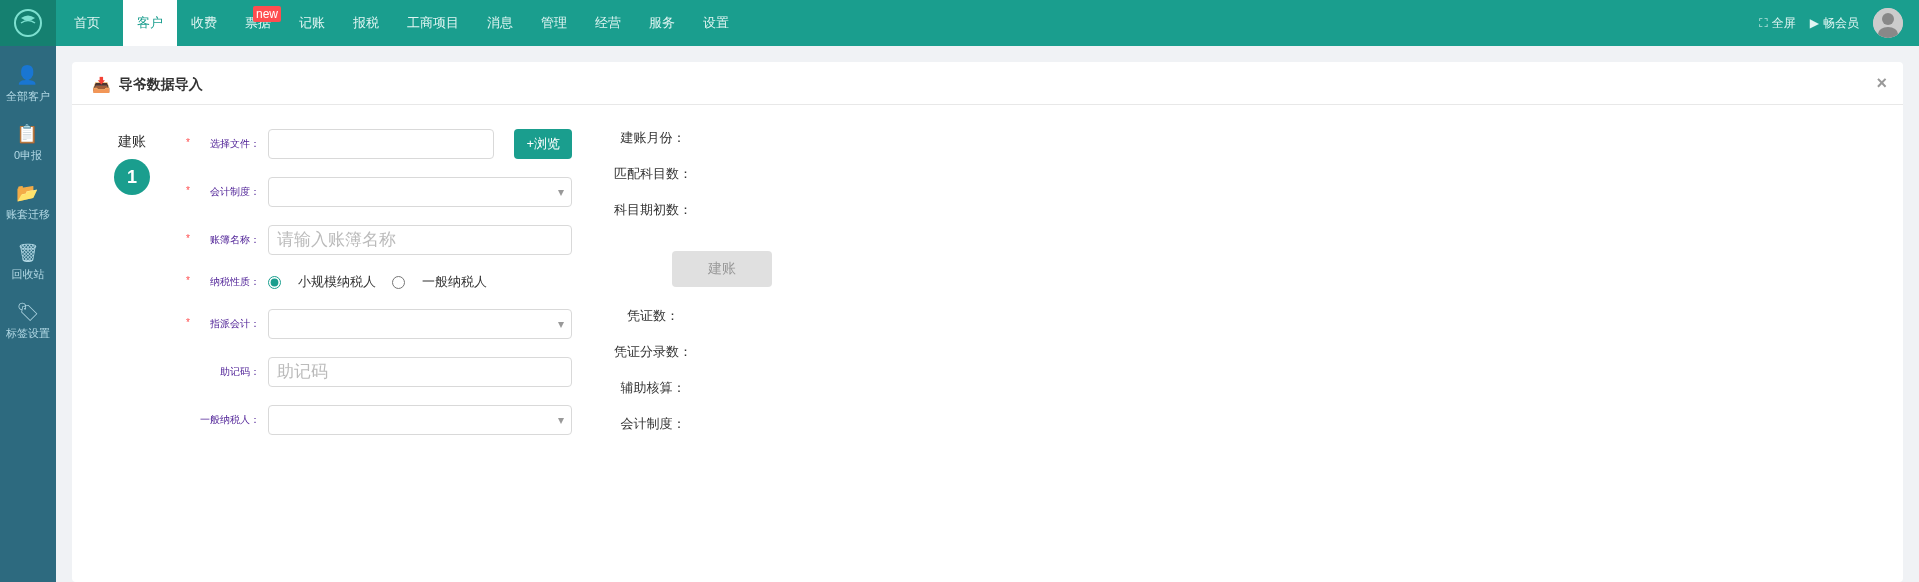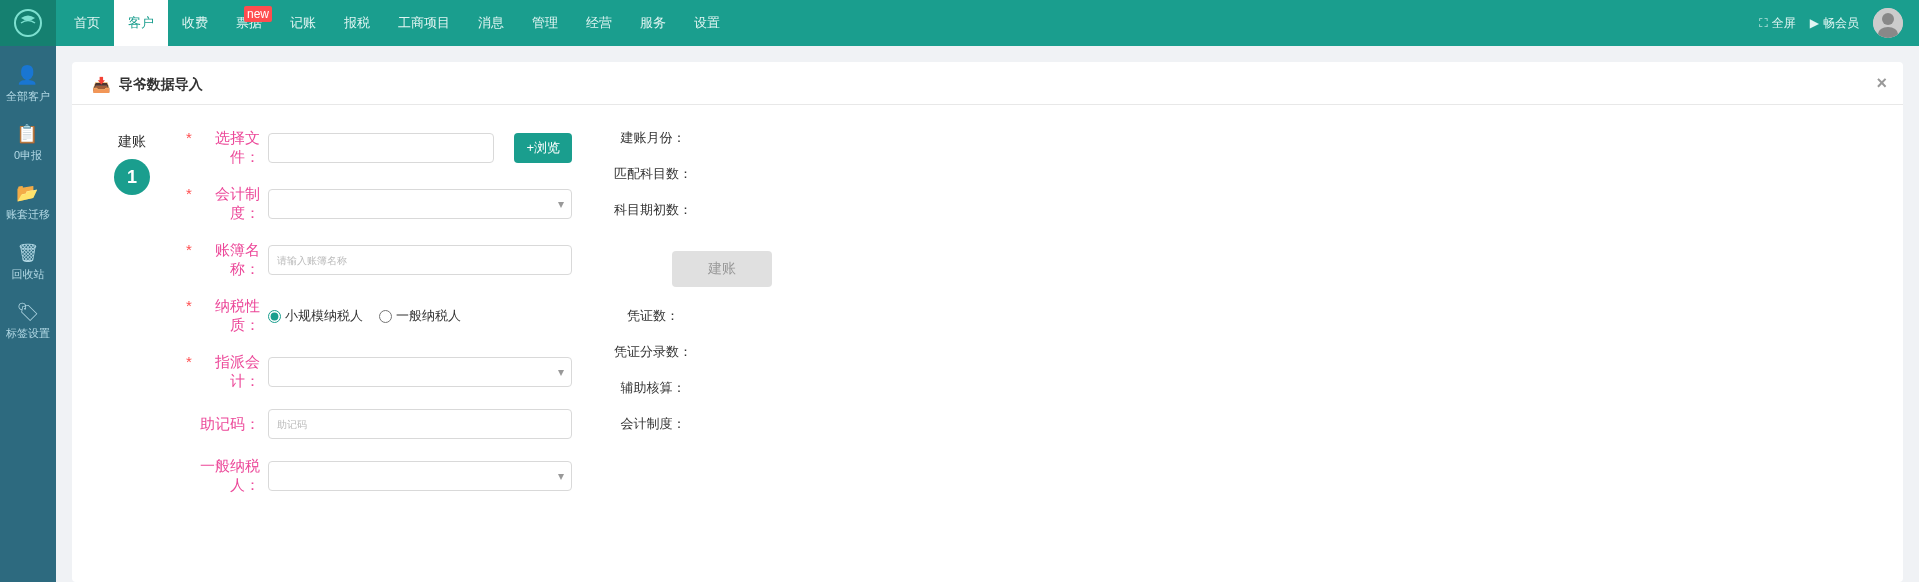--- a/index.html
+++ b/index.html
@@ -36,21 +36,21 @@
       color: #e0f5f2;
       padding: 0 14px;
       height: 46px;
       display: flex;
       align-items: center;
       cursor: pointer;
       font-size: 13px;
       position: relative;
       white-space: nowrap;
     }
-    .nav-item.active { background: #fff; color: #1a9e8e; border-radius: 0; }
+    .nav-item.active { background: #fff; color: #1a9e8e; border-radius: 0; margin-left: 9px; }
     .nav-item .badge-new {
       position: absolute;
       top: 6px;
       right: 4px;
       background: #ff4d4f;
       color: #fff;
       font-size: 12px;
       padding: 1px 3px;
       border-radius: 2px;
       line-height: 1.2;
@@ -188,39 +188,39 @@
     }
     .form-row {
       display: flex;
       align-items: center;
       margin-bottom: 18px;
     }
     .form-label {
       width: 80px;
       text-align: right;
       padding-right: 8px;
-      font-size: 15px;
-      color: #ec4899;
+      font-size: 10px;
+      color: #4c1d95;
       flex-shrink: 0;
       position: relative;
     }
     .form-label.required::before {
       content: '*';
       color: #ff4d4f;
       position: absolute;
       left: -2px;
       top: 0;
     }
     .form-control {
       flex: 1;
       height: 30px;
       border: 1px solid #d9d9d9;
       border-radius: 4px;
       padding: 0 8px;
-      font-size: 10px;
+      font-size: 17px;
       color: #404040;
       outline: none;
       background: #fff;
     }
     .form-control::placeholder { color: #bbb; }
     .select-wrapper {
       flex: 1;
       position: relative;
     }
     .select-wrapper select {
@@ -278,21 +278,21 @@
     
     .radio-group {
       flex: 1;
       display: flex;
       align-items: center;
       gap: 16px;
     }
     .radio-item {
       display: flex;
       align-items: center;
-      gap: 4px;
+      gap: 17px;
       cursor: pointer;
       font-size: 13px;
       color: #333;
     }
     .radio-item input[type=radio] { accent-color: #1a9e8e; cursor: pointer; }
 
     
     .form-right {
       width: 260px;
       padding-left: 40px;

